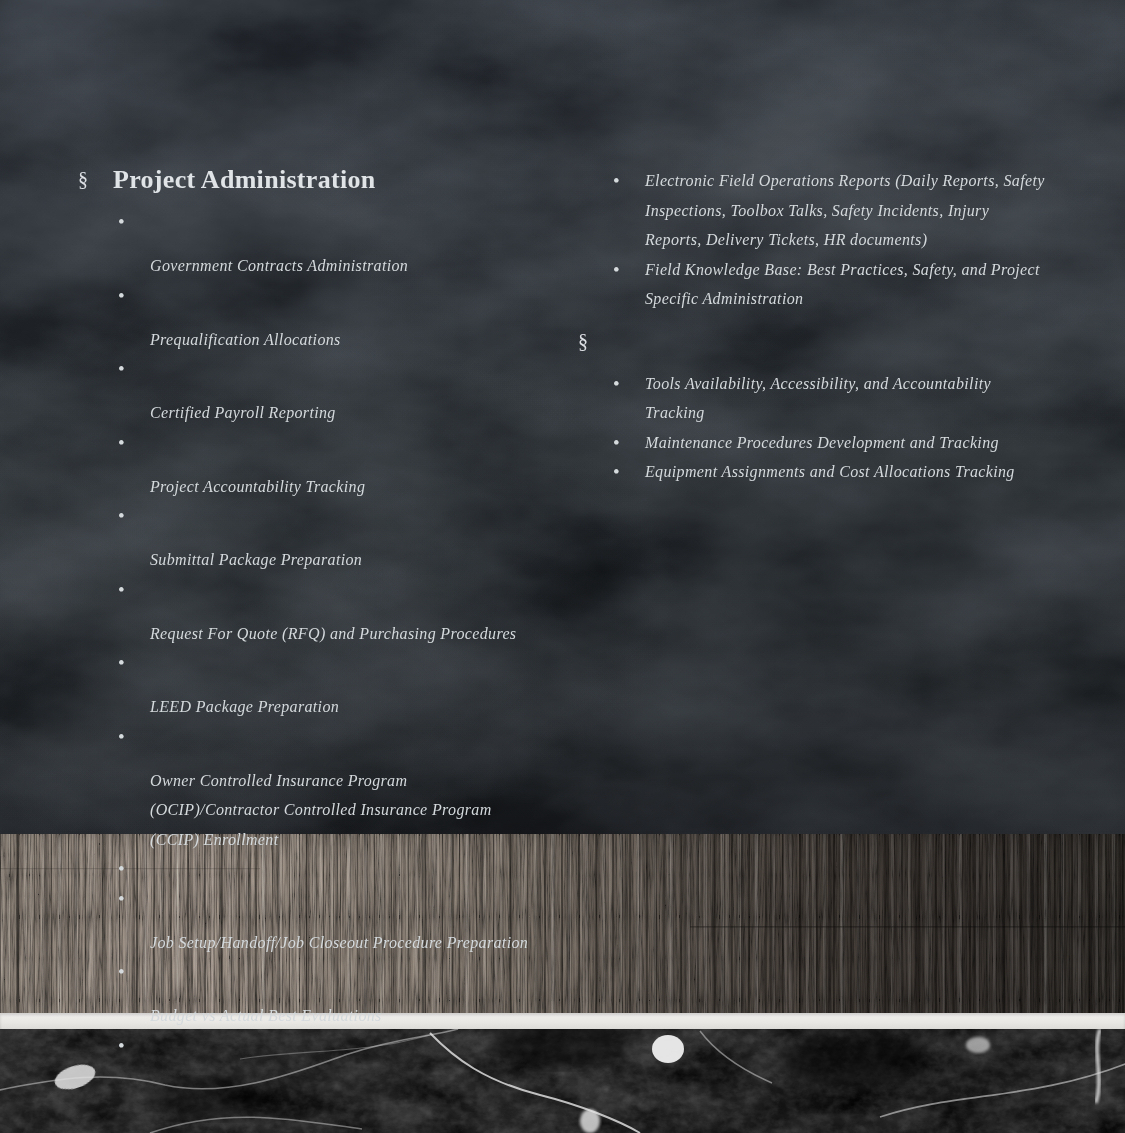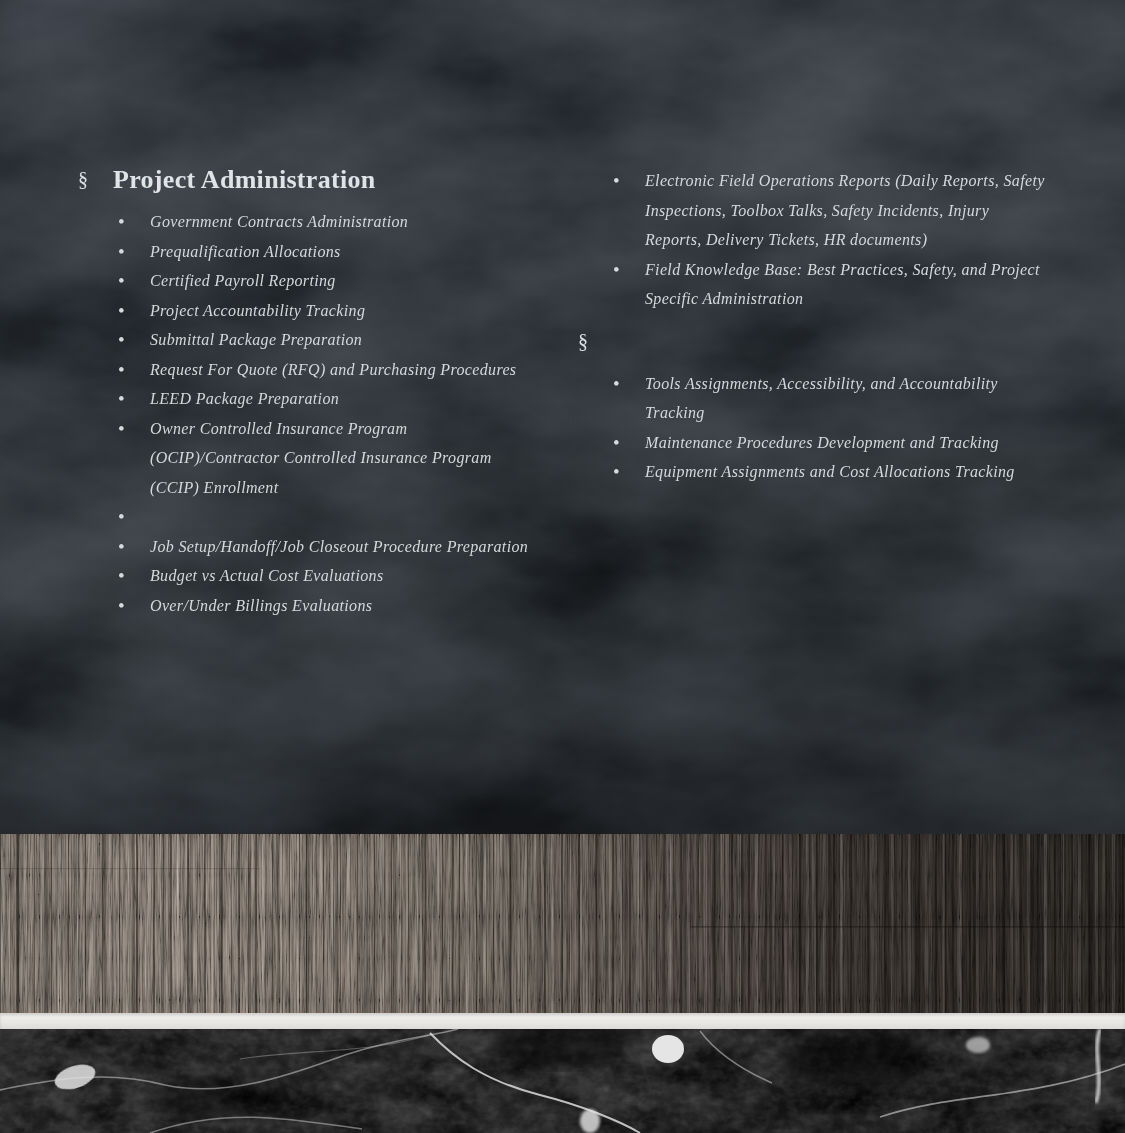--- a/index.html
+++ b/index.html
@@ -49,21 +49,21 @@
   .heading-row{display:flex;align-items:flex-start;margin:14px 0 14px 0;}
   .col .section:first-child .heading-row{margin-top:0;}
   .marker{flex:0 0 35px;width:35px;color:#dce0e4;font-size:20px;line-height:27px;}
   .heading-text{margin:0;font-size:26px;font-weight:bold;color:#e0e4e7;line-height:27px;letter-spacing:0.3px;}
   ul.items{list-style:none;margin:0;padding:0;}
   .col-left ul.items{margin-left:40px;}
   .col-right ul.items{margin-left:35px;}
   li.item{display:flex;align-items:flex-start;}
   .dot{flex:0 0 32px;width:32px;color:#d5dadd;font-size:19px;line-height:29.5px;}
   .item-text{font-style:italic;font-size:16px;line-height:29.5px;color:#d4d9dc;letter-spacing:0.35px;}
-  .col-left .item-text{max-width:385px;}
+  .col-left .item-text{max-width:385px;margin-top:44px;}
   .col-right .item-text{max-width:400px;}
 </style>
 </head>
 <body>
 
 <div class="slide">
 
   <div class="bg-top">
     <svg width="1125" height="834" viewBox="0 0 1125 834">
       <filter id="slateF" x="0" y="0" width="100%" height="100%">
@@ -169,25 +169,24 @@
             </li>
           <li class="item">
               <span class="dot">•</span>
             </li>
           <li class="item">
               <span class="dot">•</span>
               <span class="item-text">Job Setup/Handoff/Job Closeout Procedure Preparation</span>
             </li>
           <li class="item">
               <span class="dot">•</span>
-              <span class="item-text">Budget vs Actual Cost Evaluations</span>
-            </li>
-          <li class="item">
-              <span class="dot">•</span>
-              <span class="item-text">Over/Under Billings Evaluations</span>
+              <span class="item-text">Budget vs Actual Best Evaluations</span>
+            </li>
+          <li class="item">
+              <span class="dot">•</span>
             </li>
         </ul>
       </div>
     </div>
 
     <div class="col col-right">
       <div class="section">
         <ul class="items">
           <li class="item">
               <span class="dot">•</span>
@@ -199,21 +198,21 @@
             </li>
         </ul>
       </div>
       <div class="section">
         <div class="heading-row">
           <span class="marker">§</span>
         </div>
         <ul class="items">
           <li class="item">
               <span class="dot">•</span>
-              <span class="item-text">Tools Assignments, Accessibility, and Accountability Tracking</span>
+              <span class="item-text">Tools Availability, Accessibility, and Accountability Tracking</span>
             </li>
           <li class="item">
               <span class="dot">•</span>
               <span class="item-text">Maintenance Procedures Development and Tracking</span>
             </li>
           <li class="item">
               <span class="dot">•</span>
               <span class="item-text">Equipment Assignments and Cost Allocations Tracking</span>
             </li>
         </ul>

